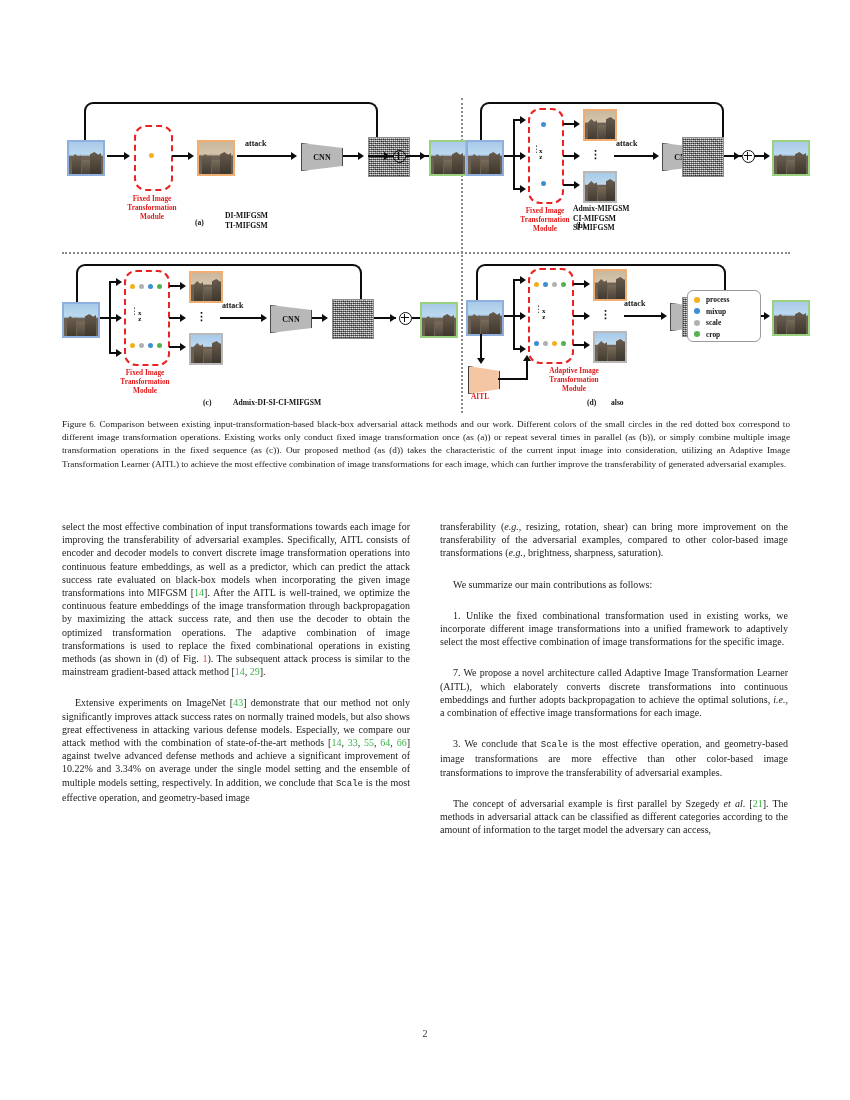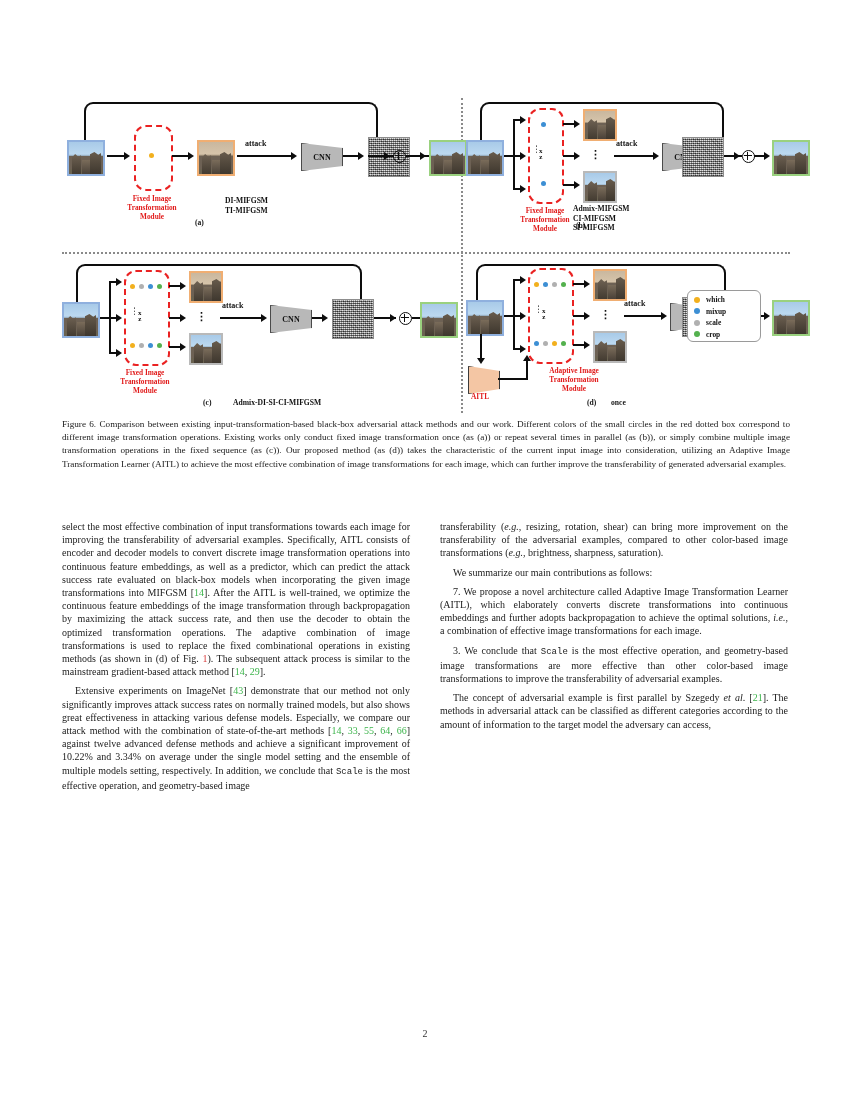--- a/index.html
+++ b/index.html
@@ -170,21 +170,21 @@
   
   .col{
     position:absolute;top:520px;width:348px;
     font-size:10px;line-height:13.2px;text-align:justify;
     font-family:"Liberation Serif",serif;
   }
   .col-left{left:62px;}
   .col-right{left:440px;}
   .col p{margin:0 0 0 0;text-indent:13px;}
   .col p.noind{text-indent:0;}
-  .col p + p{margin-top:6px;}
+  .col p + p{margin-top:18px;}
   .ref{color:#3cb44b;}
   .refr{color:#d94040;}
   .mono{font-family:"Liberation Mono",monospace;font-size:9px;}
   .it{font-style:italic;}
   h2.sec{
     font-size:12.6px;font-weight:bold;margin:16px 0 9px 0;
     font-family:"Liberation Serif",serif;text-indent:0;
   }
   h3.sub{
     font-size:10.8px;font-weight:bold;margin:12px 0 8px 0;
@@ -260,21 +260,21 @@
       <div class="arrowhead" style="left:96px;top:54px;"></div>
       <div class="thumb green" style="left:105px;top:42px;">
         <div class="grass"></div>
           <div class="t1"></div>
           <div class="t2"></div>
           <div class="t3"></div>
       </div>
     </div>
 
     <div class="panel-tag" style="position:absolute;left:133px;top:120px;">(a)</div>
-    <div class="panel-names" style="position:absolute;left:163px;top:98px;">
+    <div class="panel-names" style="position:absolute;left:163px;top:113px;">
       <span>DI-MIFGSM</span><br>
       <span>TI-MIFGSM</span>
     </div>
 
     <div class="quad q-b">
       <div class="skip" style="left:14px;top:4px;width:240px;height:50px;"></div>
       <div class="arrowhead down" style="left:250px;top:52px;"></div>
 
       <div class="thumb blue" style="left:0px;top:42px;">
         <div class="grass"></div>
@@ -538,27 +538,27 @@
       <div class="thumb green" style="left:82px;top:42px;">
         <div class="grass"></div>
           <div class="t1"></div>
           <div class="t2"></div>
           <div class="t3"></div>
       </div>
     </div>
 
     <div class="panel-tag" style="position:absolute;left:525px;top:300px;">(d)</div>
     <div class="panel-names" style="position:absolute;left:549px;top:300px;">
-      <span>once</span>
+      <span>also</span>
     </div>
 
     <div class="legend">
       <div class="legend-row">
         <span class="sw" style="background:#f2b01e"></span>
-        <span class="lb">which</span>
+        <span class="lb">process</span>
       </div>
       <div class="legend-row">
         <span class="sw" style="background:#3d8fd4"></span>
         <span class="lb">mixup</span>
       </div>
       <div class="legend-row">
         <span class="sw" style="background:#b0b0b0"></span>
         <span class="lb">scale</span>
       </div>
       <div class="legend-row">
@@ -577,20 +577,21 @@
     <p class="noind"><span>select the most effective combination of input transformations towards each image for improving the transferability of adversarial examples. Specifically, AITL consists of encoder and decoder models to convert discrete image transformation operations into continuous feature embeddings, as well as a predictor, which can predict the attack success rate evaluated on black-box models when incorporating the given image transformations into MIFGSM [</span><span class="ref">14</span><span>]. After the AITL is well-trained, we optimize the continuous feature embeddings of the image transformation through backpropagation by maximizing the attack success rate, and then use the decoder to obtain the optimized transformation operations. The adaptive combination of image transformations is used to replace the fixed combinational operations in existing methods (as shown in (d) of Fig. </span><span class="refr">1</span><span>). The subsequent attack process is similar to the mainstream gradient-based attack method [</span><span class="ref">14</span><span>, </span><span class="ref">29</span><span>].</span></p>
 
     <p><span>Extensive experiments on ImageNet [</span><span class="ref">43</span><span>] demonstrate that our method not only significantly improves attack success rates on normally trained models, but also shows great effectiveness in attacking various defense models. Especially, we compare our attack method with the combination of state-of-the-art methods [</span><span class="ref">14</span>, <span class="ref">33</span>, <span class="ref">55</span>, <span class="ref">64</span>, <span class="ref">66</span><span>] against twelve advanced defense methods and achieve a significant improvement of 10.22% and 3.34% on average under the single model setting and the ensemble of multiple models setting, respectively. In addition, we conclude that </span><span class="mono">Scale</span><span> is the most effective operation, and geometry-based image</span></p>
   </div>
 
   <div class="col col-right">
     <p class="noind"><span>transferability (</span><span class="it">e.g.</span><span>, resizing, rotation, shear) can bring more improvement on the transferability of the adversarial examples, compared to other color-based image transformations (</span><span class="it">e.g.</span><span>, brightness, sharpness, saturation).</span></p>
 
     <p>We summarize our main contributions as follows:</p>
 
+    <p>1. Unlike the fixed combinational transformation used in existing works, we incorporate different image transformations into a unified framework to adaptively select the most effective combination of image transformations for the specific image.</p>
 
     <p><span>7. We propose a novel architecture called Adaptive Image Transformation Learner (AITL), which elaborately converts discrete transformations into continuous embeddings and further adopts backpropagation to achieve the optimal solutions, </span><span class="it">i.e.</span><span>, a combination of effective image transformations for each image.</span></p>
 
     <p><span>3. We conclude that </span><span class="mono">Scale</span><span> is the most effective operation, and geometry-based image transformations are more effective than other color-based image transformations to improve the transferability of adversarial examples.</span></p>
 
 
     <p><span>The concept of adversarial example is first parallel by Szegedy </span><span class="it">et al</span><span>. [</span><span class="ref">21</span><span>]. The methods in adversarial attack can be classified as different categories according to the amount of information to the target model the adversary can access,</span></p>
   </div>
 
   <div class="pagenum">2</div>

